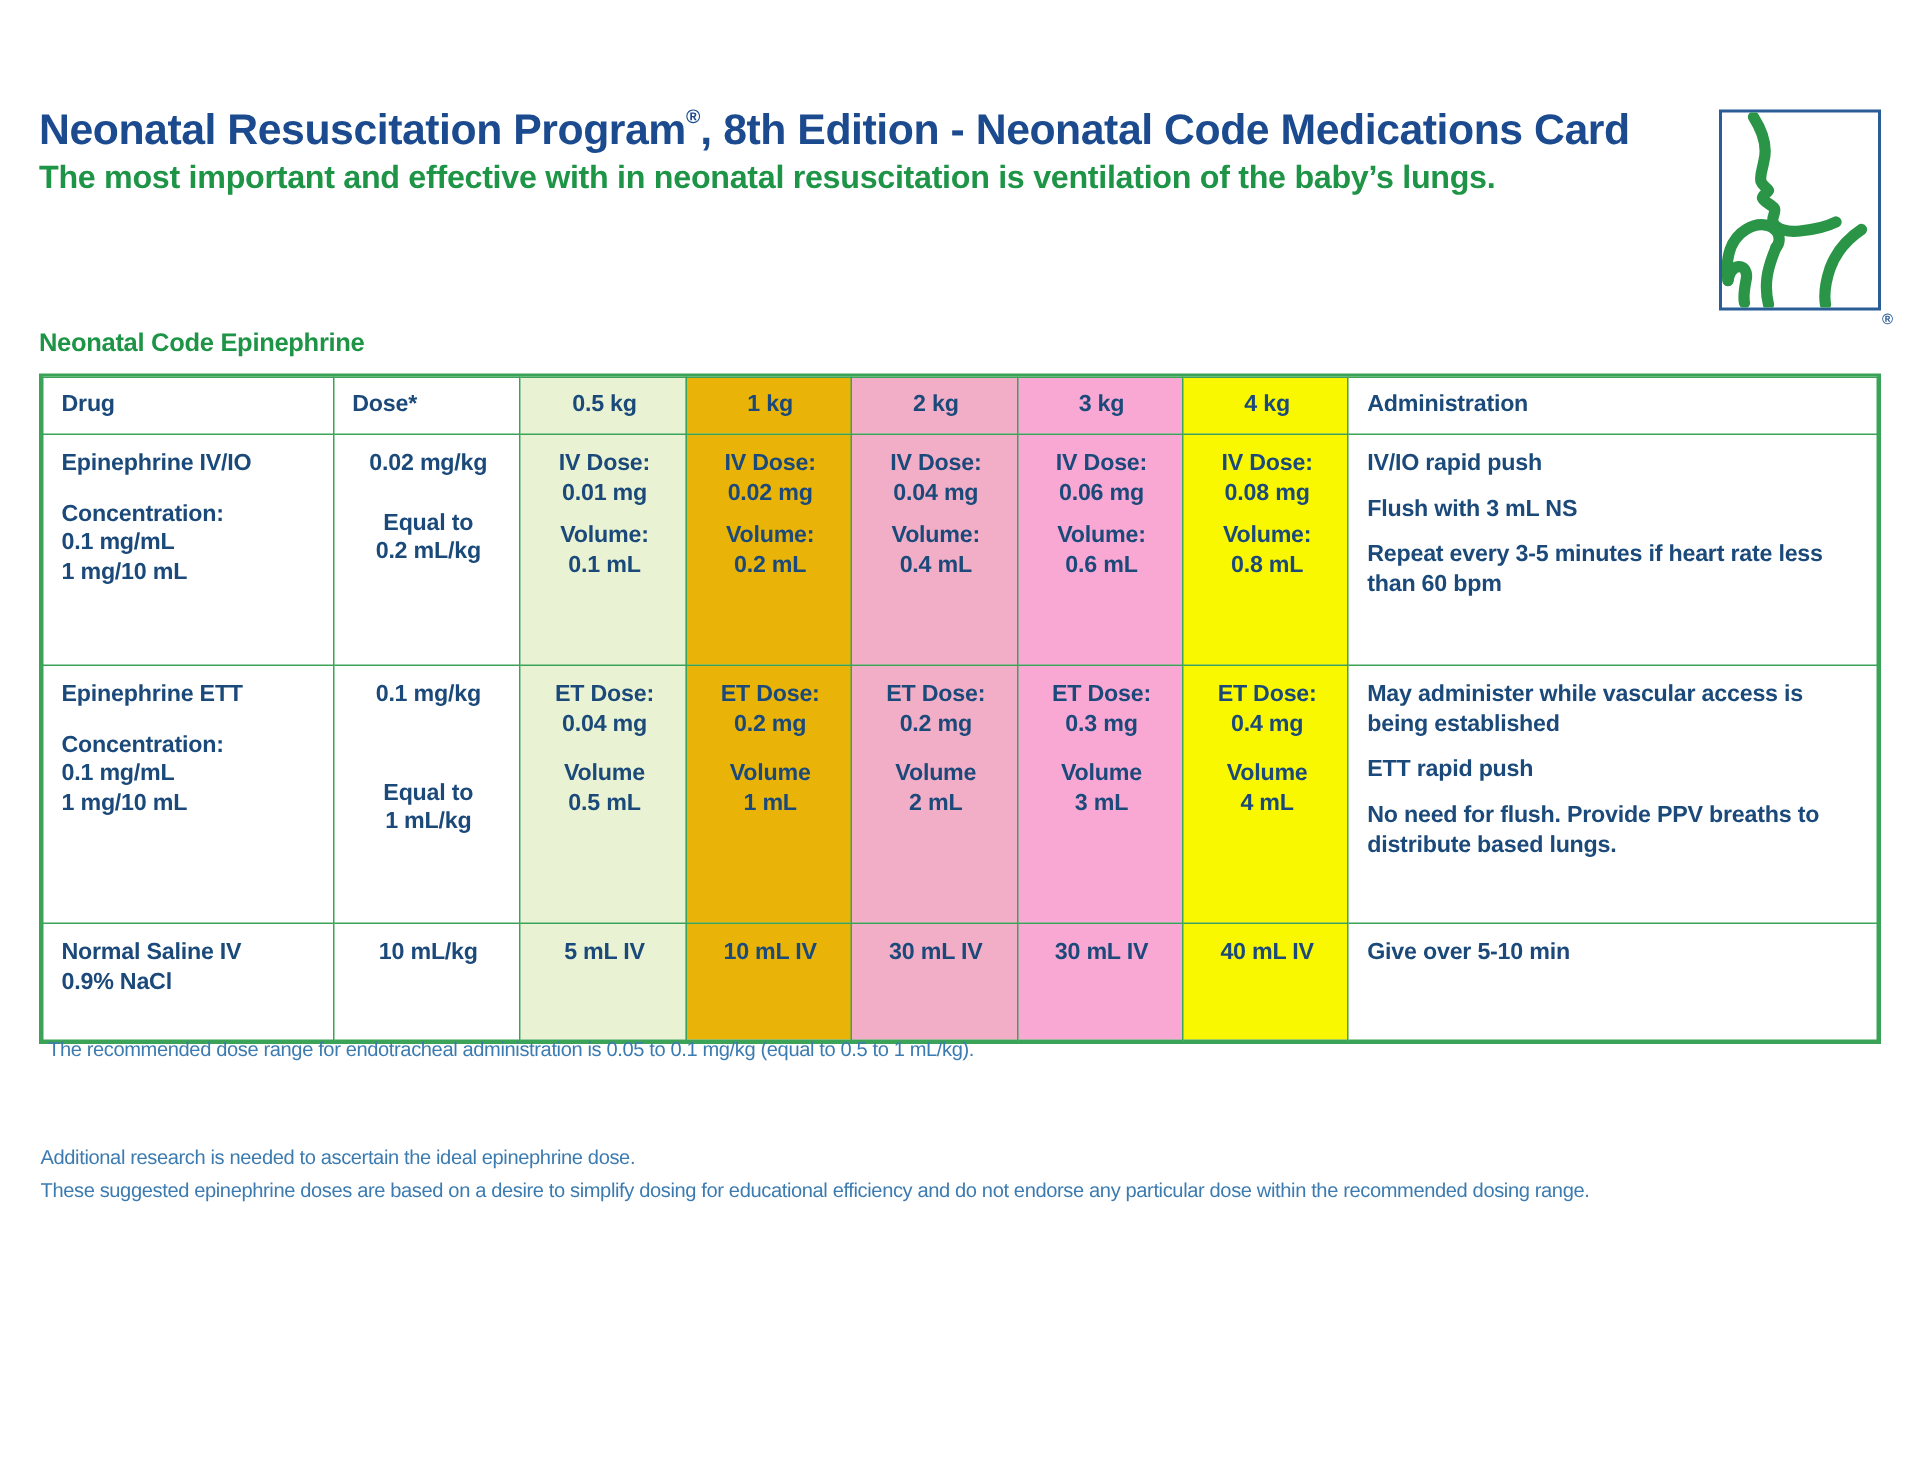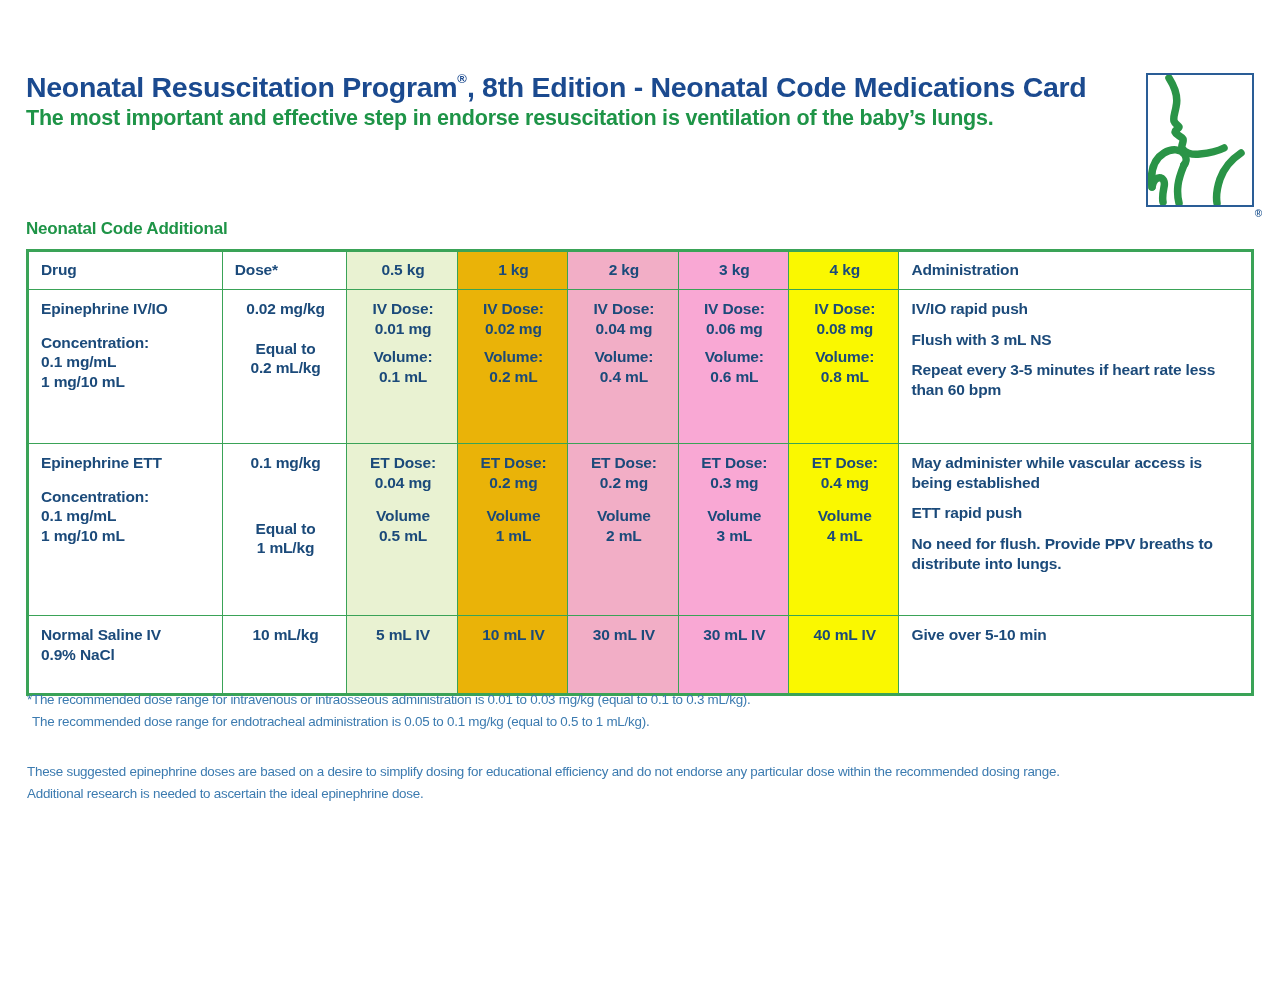--- a/index.html
+++ b/index.html
@@ -173,21 +173,21 @@
     letter-spacing: -0.25px;
   }
 </style>
 </head>
 <body>
 
 <div class="page">
 
   <div class="header">
     <div class="title-line1"><span>Neonatal Resuscitation Program</span><span class="reg">®</span><span>, 8th Edition - Neonatal Code Medications Card</span></div>
-    <div class="title-line2">The most important and effective step in endorse resuscitation is ventilation of the baby’s lungs.</div>
+    <div class="title-line2">The most important and effective with in neonatal resuscitation is ventilation of the baby’s lungs.</div>
   </div>
 
   <div class="logo-wrap">
     <div class="logo-box">
       <svg width="104" height="130" viewBox="0 0 104 130">
         <g fill="none" stroke="#2a9447" stroke-width="7.5" stroke-linecap="round" stroke-linejoin="round">
 
           <path d="M21 3 C 28 14, 30 24, 28 32 C 27 38, 25 42, 26 46
                    C 27 49, 30 50, 31 52 C 30 54, 27 55, 27 57
                    C 28 60, 33 61, 35 64 C 36 67, 33 70, 34 73
@@ -199,21 +199,21 @@
                    C 15 117, 14 122, 15 127"></path>
           <path d="M36 90 C 34 95, 31 102, 30 110 C 29 118, 30 124, 31 128"></path>
 
           <path d="M93 78 C 84 84, 76 93, 72 104 C 69 113, 68 122, 69 128"></path>
         </g>
       </svg>
     </div>
     <div class="logo-reg">®</div>
   </div>
 
-  <div class="section-label">Neonatal Code Additional</div>
+  <div class="section-label">Neonatal Code Epinephrine</div>
 
   <div class="table-wrap">
     <table class="med">
       <colgroup>
         <col class="col-drug">
           <col class="col-dose">
         <col class="col-kg">
           <col class="col-kg">
           <col class="col-kg">
           <col class="col-kg">
@@ -363,21 +363,21 @@
               <div>ET Dose:</div>
               <div>0.4 mg</div>
               <div class="gap"></div>
               <div>Volume</div>
               <div>4 mL</div>
             </div>
           </td>
           <td class="bg-white">
             <div class="admin-line">May administer while vascular access is being established</div>
             <div class="admin-line">ETT rapid push</div>
-            <div class="admin-line">No need for flush. Provide PPV breaths to distribute into lungs.</div>
+            <div class="admin-line">No need for flush. Provide PPV breaths to distribute based lungs.</div>
           </td>
         </tr>
 
         <tr class="row-short">
           <td class="bg-white">
             <div class="cell-lines">
               <div>Normal Saline IV</div>
               <div>0.9% NaCl</div>
             </div>
           </td>
@@ -392,22 +392,21 @@
           <td class="bg-white">
             <div class="admin-line">Give over 5-10 min</div>
           </td>
         </tr>
 
       </tbody>
     </table>
   </div>
 
   <div class="footnotes">
-    <div>*The recommended dose range for intravenous or intraosseous administration is 0.01 to 0.03 mg/kg (equal to 0.1 to 0.3 mL/kg).</div>
     <div style="padding-left:5px;">The recommended dose range for endotracheal administration is 0.05 to 0.1 mg/kg (equal to 0.5 to 1 mL/kg).</div>
   </div>
 
   <div class="footnote-block2">
+    <div>Additional research is needed to ascertain the ideal epinephrine dose.</div>
     <div>These suggested epinephrine doses are based on a desire to simplify dosing for educational efficiency and do not endorse any particular dose within the recommended dosing range.</div>
-    <div>Additional research is needed to ascertain the ideal epinephrine dose.</div>
   </div>
 
 </div>
 
 </body></html>

